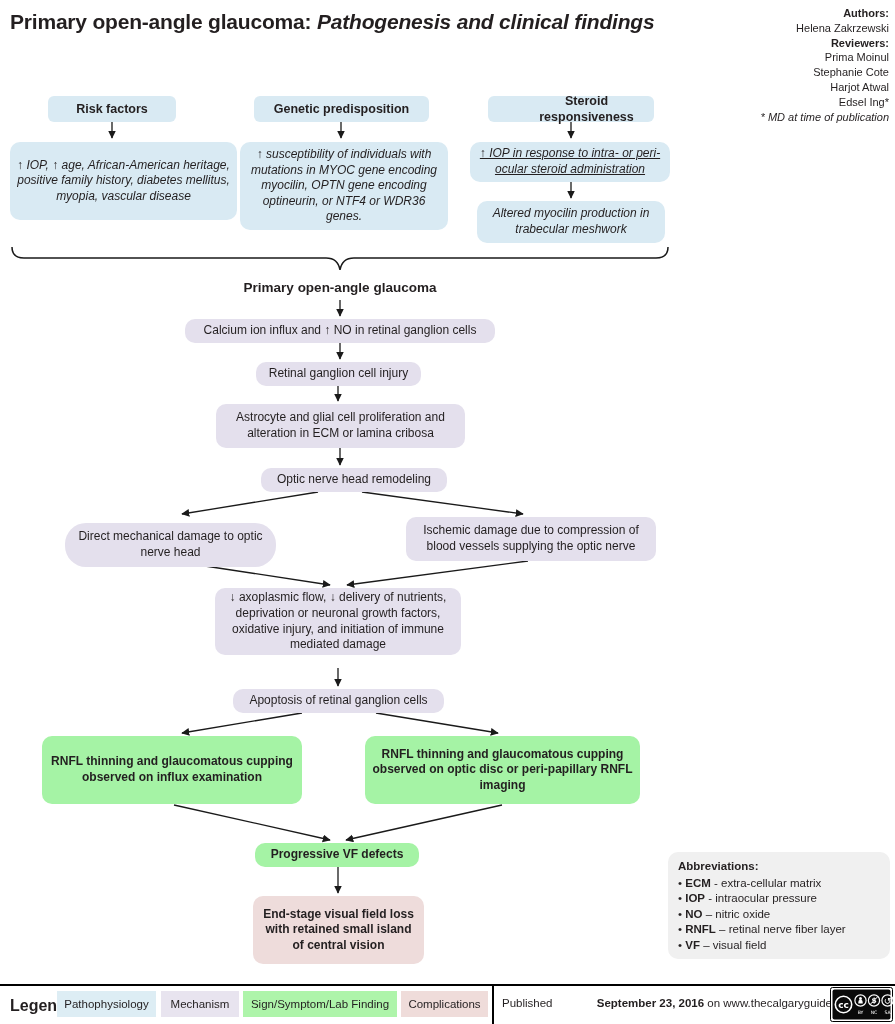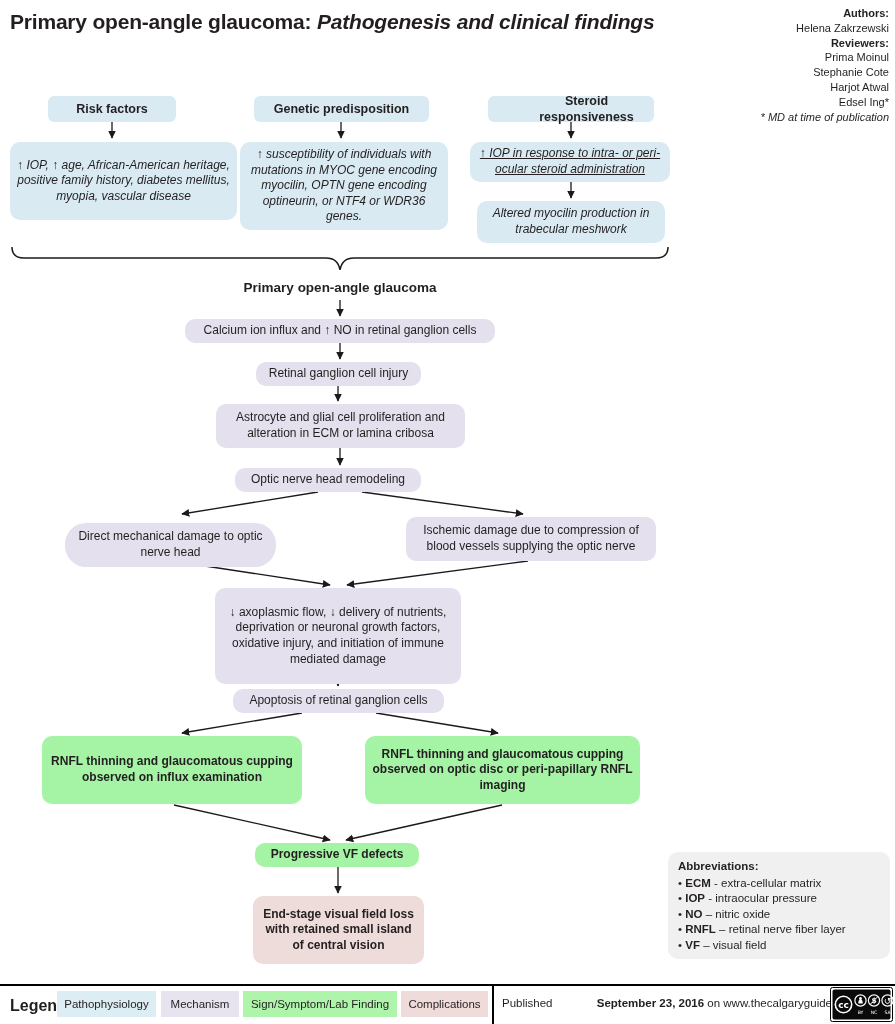--- a/index.html
+++ b/index.html
@@ -101,24 +101,24 @@
 <div class="node blue ital" style="left:10px;top:142px;width:227px;height:78px;">↑ IOP, ↑ age, African-American heritage, positive family history, diabetes mellitus, myopia, vascular disease</div>
 <div class="node blue ital" style="left:240px;top:142px;width:208px;height:88px;">↑ susceptibility of individuals with mutations in MYOC gene encoding myocilin, OPTN gene encoding optineurin, or NTF4 or WDR36 genes.</div>
 <div class="node blue ital" style="left:470px;top:142px;width:200px;height:40px;text-decoration:underline;">↑ IOP in response to intra- or peri-ocular steroid administration</div>
 <div class="node blue ital" style="left:477px;top:201px;width:188px;height:42px;">Altered myocilin production in trabecular meshwork</div>
 
 <div class="node plain" style="left:190px;top:277px;width:300px;height:22px;">Primary open-angle glaucoma</div>
 
 <div class="node purple" style="left:185px;top:319px;width:310px;height:24px;">Calcium ion influx and ↑ NO in retinal ganglion cells</div>
 <div class="node purple" style="left:256px;top:362px;width:165px;height:24px;">Retinal ganglion cell injury</div>
 <div class="node purple" style="left:216px;top:404px;width:249px;height:44px;">Astrocyte and glial cell proliferation and alteration in ECM or lamina cribosa</div>
-<div class="node purple" style="left:235px;top:468px;width:186px;height:24px;">Optic nerve head remodeling</div>
+<div class="node purple" style="left:261px;top:468px;width:186px;height:24px;">Optic nerve head remodeling</div>
 <div class="node purple" style="left:65px;top:523px;width:211px;height:44px;border-radius:21px;">Direct mechanical damage to optic nerve head</div>
 <div class="node purple" style="left:406px;top:517px;width:250px;height:44px;">Ischemic damage due to compression of blood vessels supplying the optic nerve</div>
-<div class="node purple" style="left:215px;top:588px;width:246px;height:96px;">↓ axoplasmic flow, ↓ delivery of nutrients, deprivation or neuronal growth factors, oxidative injury, and initiation of immune mediated damage</div>
+<div class="node purple" style="left:215px;top:588px;width:246px;height:67px;">↓ axoplasmic flow, ↓ delivery of nutrients, deprivation or neuronal growth factors, oxidative injury, and initiation of immune mediated damage</div>
 <div class="node purple" style="left:233px;top:689px;width:211px;height:24px;">Apoptosis of retinal ganglion cells</div>
 
 <div class="node green" style="left:42px;top:736px;width:260px;height:68px;">RNFL thinning and glaucomatous cupping observed on influx examination</div>
 <div class="node green" style="left:365px;top:736px;width:275px;height:68px;">RNFL thinning and glaucomatous cupping observed on optic disc or peri-papillary RNFL imaging</div>
 <div class="node green" style="left:255px;top:843px;width:164px;height:24px;">Progressive VF defects</div>
 
 <div class="node pink" style="left:253px;top:896px;width:171px;height:68px;">End-stage visual field loss with retained small island of central vision</div>
 
 <div class="abbr-box">
   <div class="abbr-title">Abbreviations:</div>

